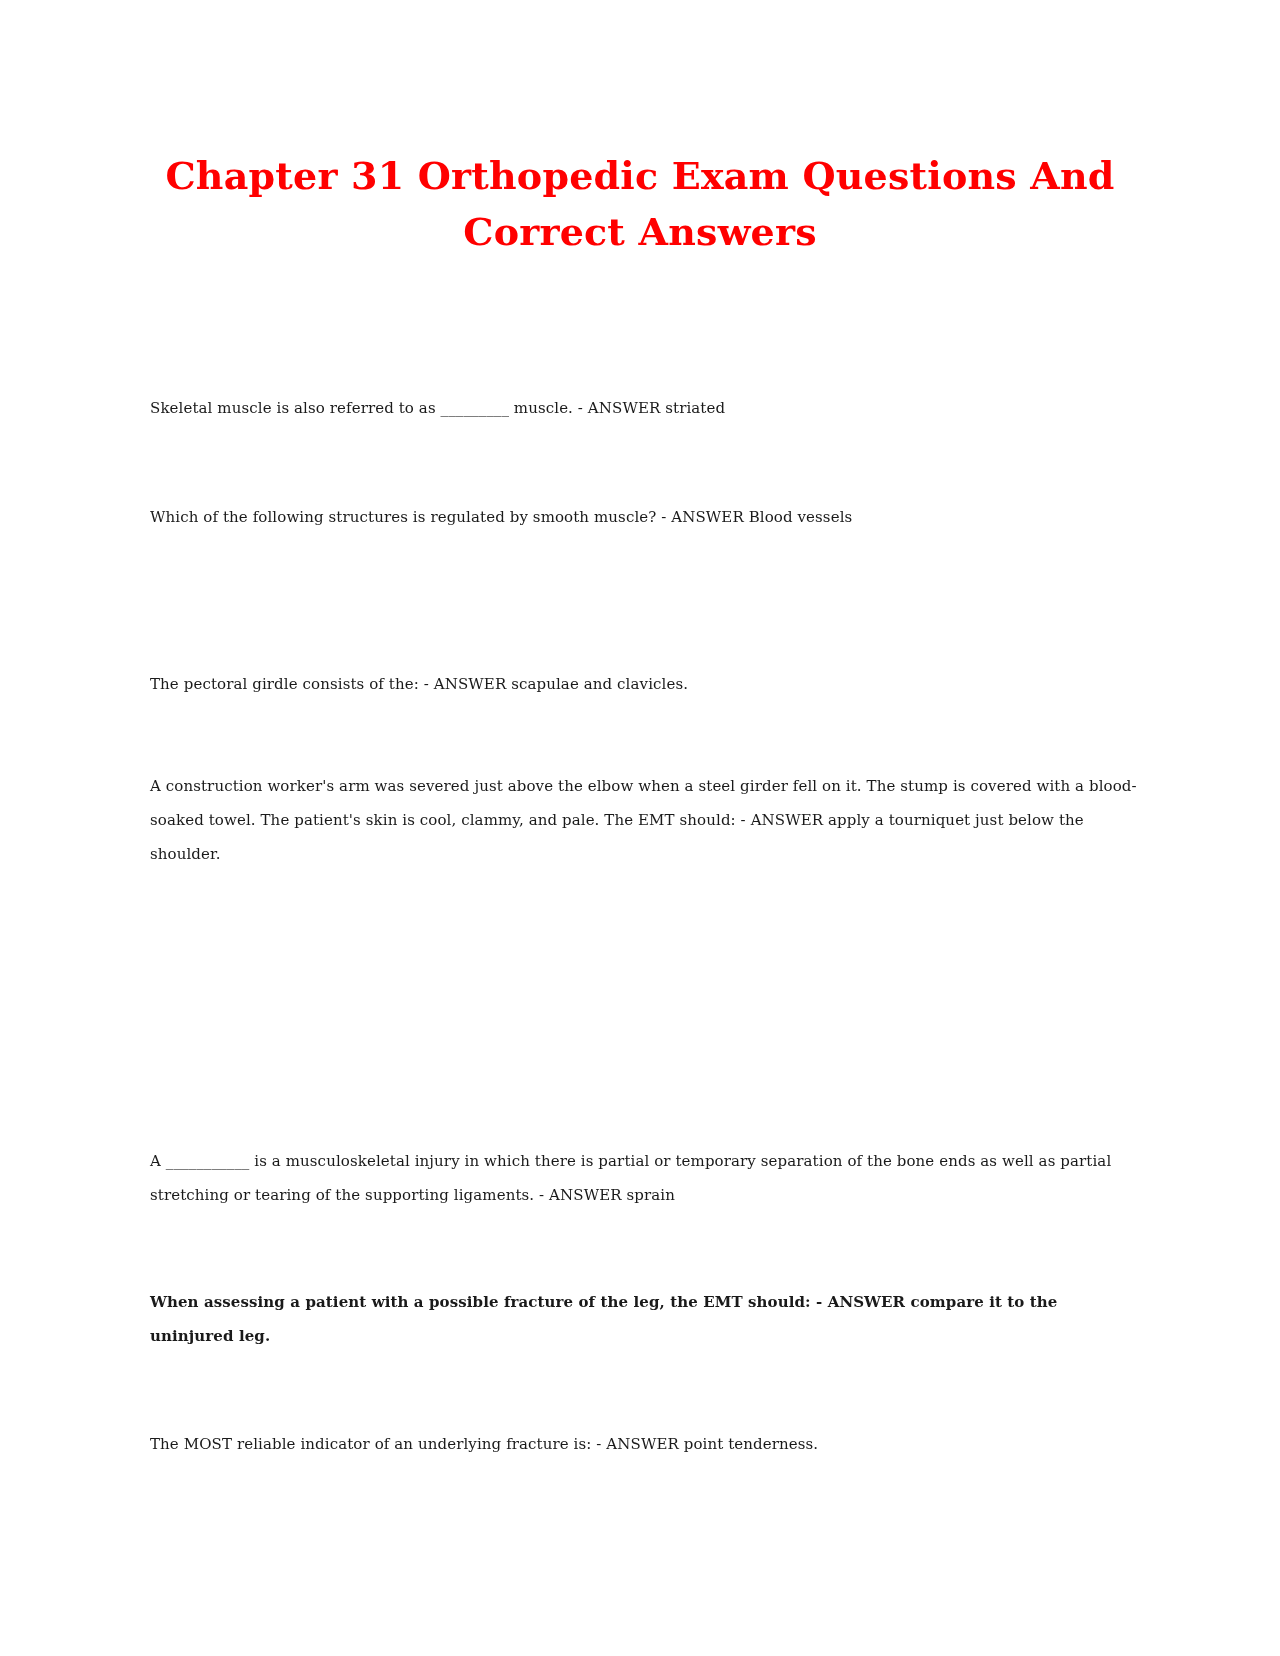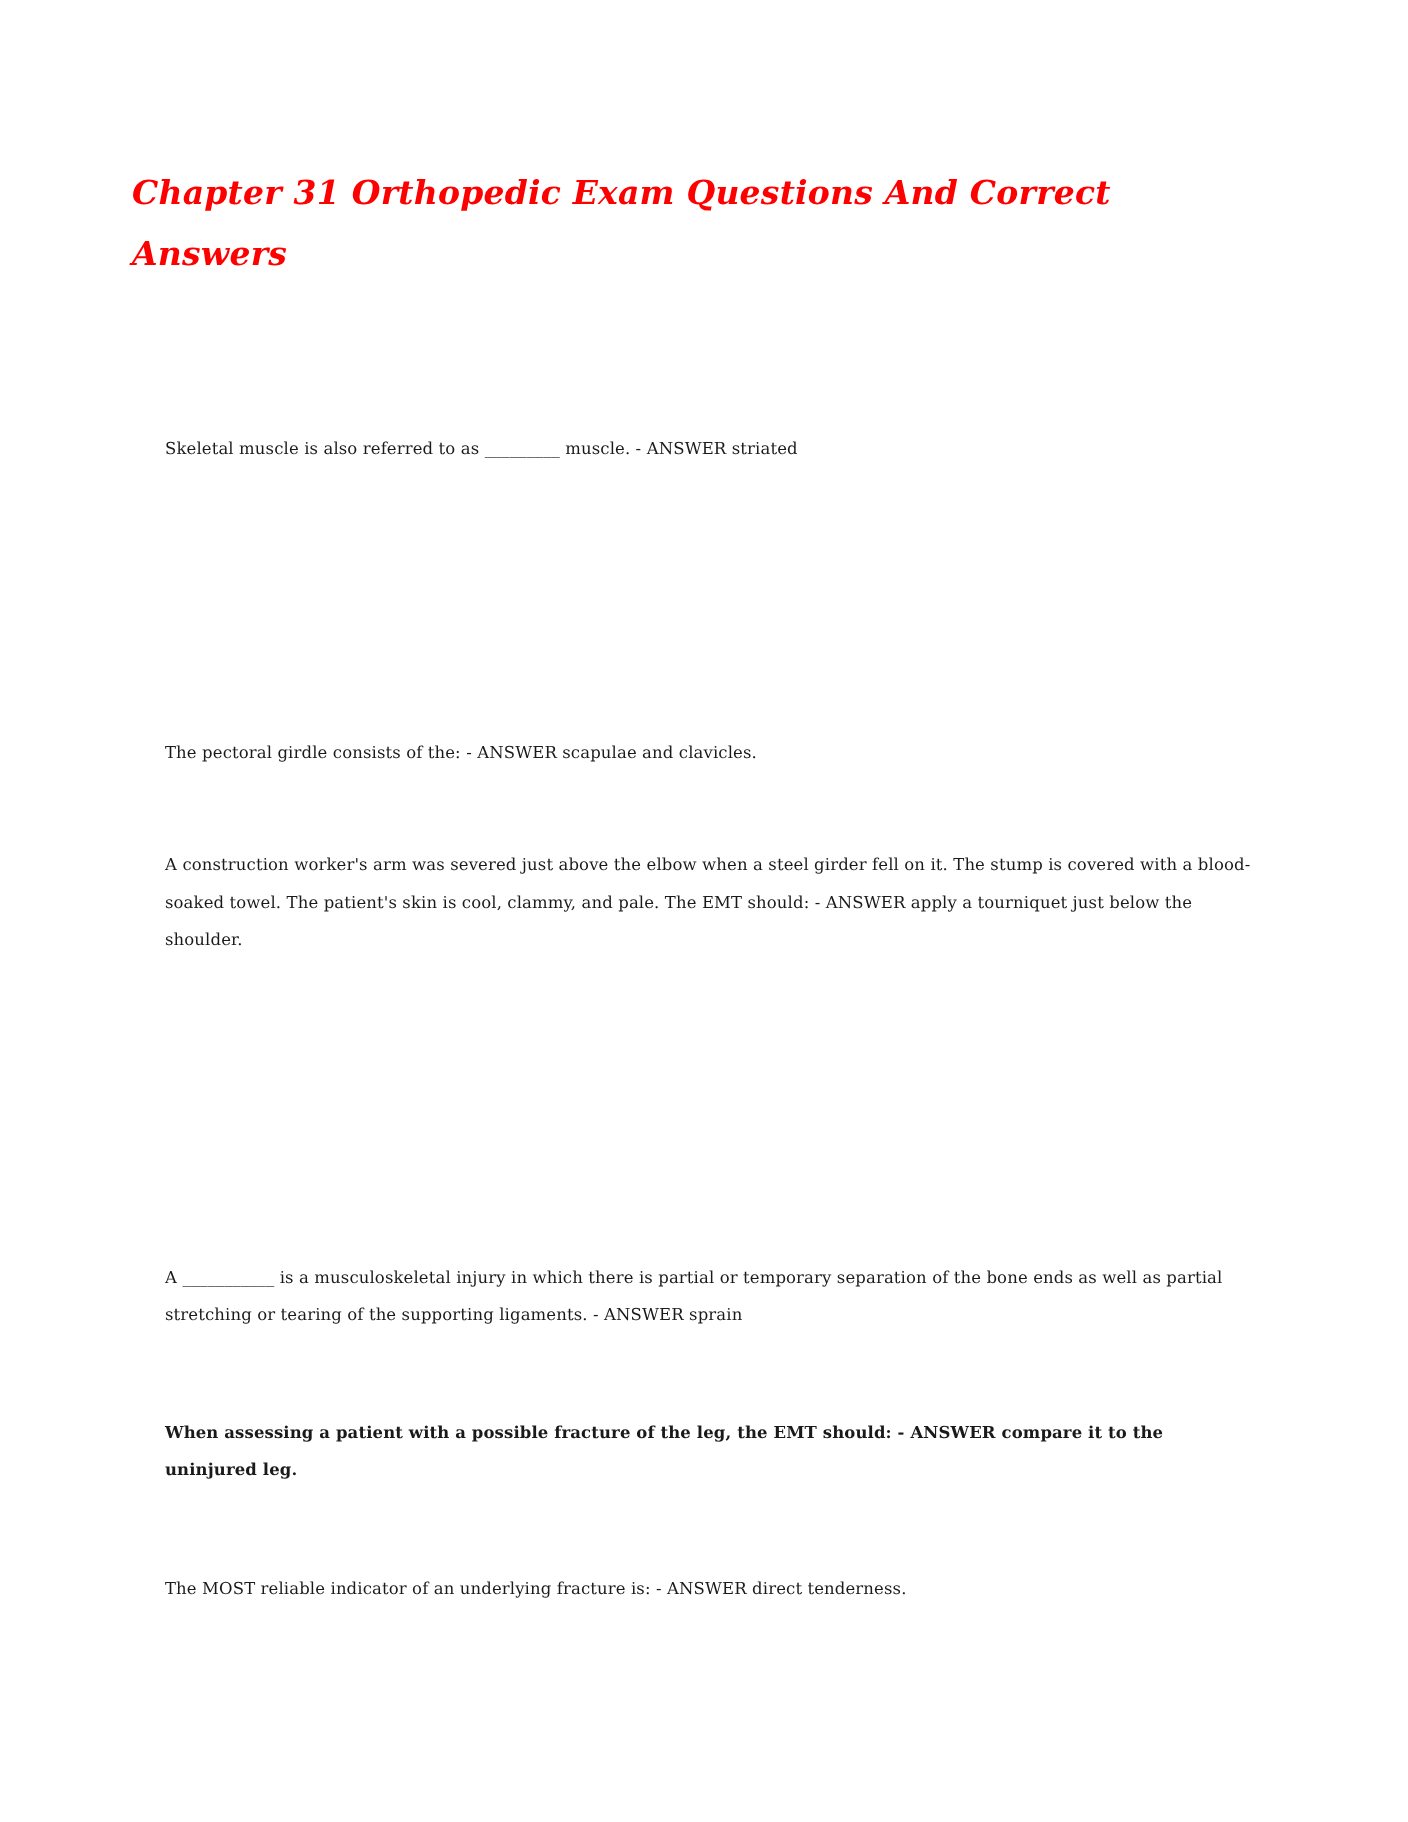--- a/index.html
+++ b/index.html
@@ -20,44 +20,45 @@
       width: 1280px;
       height: 1656px;
       background: #ffffff;
     }
     .title {
       position: absolute;
       left: 120px;
       width: 1040px;
       top: 148px;
       margin: 0;
+      text-align: center;
       font-family: "DejaVu Serif", serif;
       font-weight: bold;
-      font-size: 30px;
+      font-size: 38px;
       line-height: 56px;
       letter-spacing: 0.2px;
-      font-style: italic;
     }
     .qa {
       position: absolute;
       left: 150px;
       width: 990px;
       margin: 0;
       font-family: "DejaVu Serif", serif;
       font-size: 15px;
       line-height: 34px;
       color: #1a1a1a;
       letter-spacing: 0.1px;
     }
   </style>
 </head>
 <body>
 
 <div class="page">
   <h1 class="title" style="color:#ff0000;">Chapter 31 Orthopedic Exam Questions And Correct Answers</h1>
 
   <p class="qa" style="top:391px;">Skeletal muscle is also referred to as _________ muscle. - ANSWER striated</p>
+  <p class="qa" style="top:500px;">Which of the following structures is regulated by smooth muscle? - ANSWER Blood vessels</p>
   <p class="qa" style="top:643px;margin-top:24px;">The pectoral girdle consists of the: - ANSWER scapulae and clavicles.</p>
   <p class="qa" style="top:753px;margin-top:16px;">A construction worker's arm was severed just above the elbow when a steel girder fell on it. The stump is covered with a blood-soaked towel. The patient's skin is cool, clammy, and pale. The EMT should: - ANSWER apply a tourniquet just below the shoulder.</p>
   <p class="qa" style="top:1110px;margin-top:34px;">A ___________ is a musculoskeletal injury in which there is partial or temporary separation of the bone ends as well as partial stretching or tearing of the supporting ligaments. - ANSWER sprain</p>
   <p class="qa" style="top:1285px;font-weight:bold;">When assessing a patient with a possible fracture of the leg, the EMT should: - ANSWER compare it to the uninjured leg.</p>
-  <p class="qa" style="top:1427px;">The MOST reliable indicator of an underlying fracture is: - ANSWER direct tenderness.</p>
+  <p class="qa" style="top:1427px;">The MOST reliable indicator of an underlying fracture is: - ANSWER point tenderness.</p>
 </div>
 
 </body></html>

